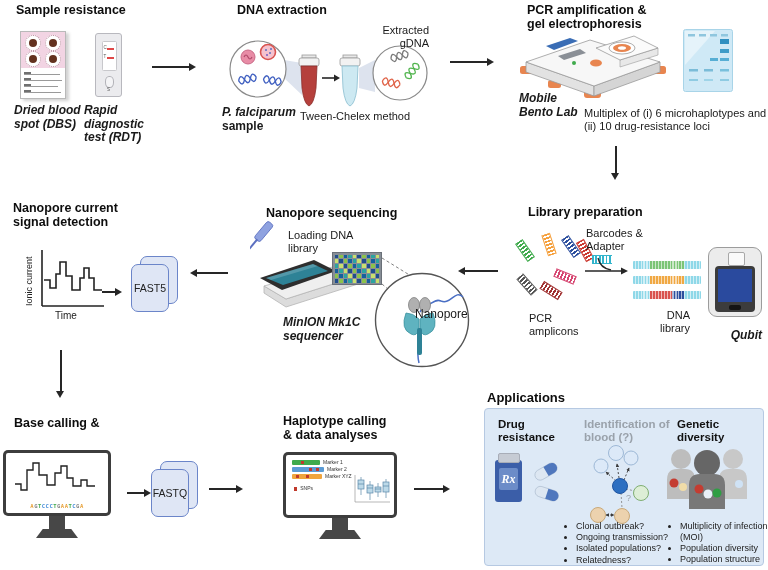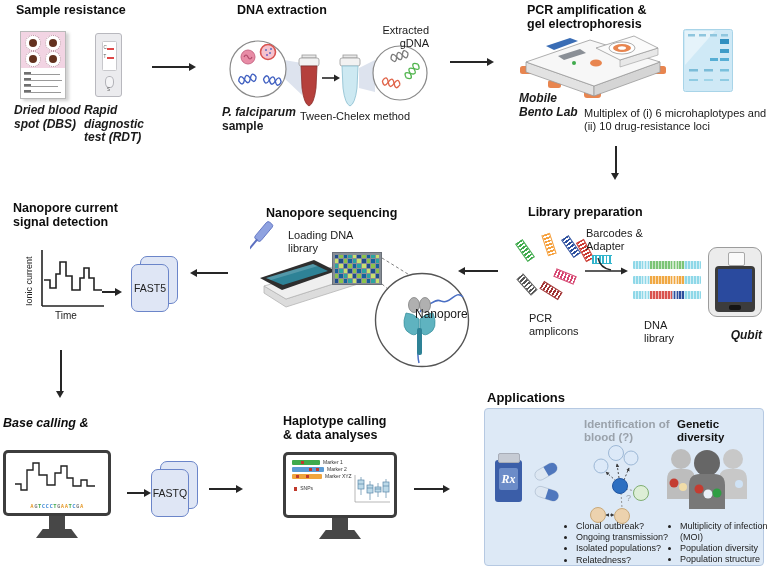--- a/index.html
+++ b/index.html
@@ -271,21 +271,21 @@
     </div>
     <div class="libbar">
       <div class="seg" style="width:17px; background:#8fd8e8;"></div>
         <div class="seg" style="width:22px; background:#d9534f;"></div>
         <div class="seg" style="width:12px; background:#2c4f9e;"></div>
         <div class="seg" style="width:17px; background:#8fd8e8;"></div>
     </div>
   </div>
 
   <div class="abs label" style="left:529px; top:312px; width:64px;">PCR amplicons</div>
-  <div class="abs label" style="left:644px; top:319px; width:46px;">DNA library</div>
+  <div class="abs label" style="left:644px; top:309px; width:46px;text-align:right;">DNA library</div>
 
   <div class="abs qubit" style="left:708px; top:247px;">
     <div class="qubit-btn"></div>
     <div class="qubit-bezel">
       <div class="qubit-screen"></div>
       <div class="qubit-home"></div>
     </div>
   </div>
   <div class="abs label-bi center" style="left:708px; top:329px; width:54px;">Qubit</div>
 
@@ -382,20 +382,21 @@
     <path d="M90,26 C82,18 78,34 68,30 C61,27 58,35 50,36 L47,41" fill="none" stroke="#4a6fc4" stroke-width="1.5"></path>
     <path d="M46.5,64 C46.5,74 43,80 46,92" fill="none" stroke="#4a6fc4" stroke-width="1.5"></path>
     <ellipse cx="41" cy="34" rx="5.5" ry="7.5" fill="#b0b0b0" stroke="#808080" stroke-width="0.8"></ellipse>
     <ellipse cx="52" cy="34" rx="5.5" ry="7.5" fill="#b0b0b0" stroke="#808080" stroke-width="0.8"></ellipse>
     <path d="M33,42 Q27,58 38,63 Q44,66 46,58 L46,48 Q40,42 33,42 Z" fill="#5fb3c0" stroke="#3d93a0" stroke-width="0.8"></path>
     <path d="M60,42 Q66,58 55,63 Q49,66 47,58 L47,48 Q53,42 60,42 Z" fill="#5fb3c0" stroke="#3d93a0" stroke-width="0.8"></path>
     <rect x="44" y="57" width="5" height="27" rx="2" fill="#2e8296"></rect>
   </svg>
   <div class="abs" style="left:415px; top:307px; font-size:12px;">Nanopore</div>
 
+  <div class="abs label-bi" style="left:283px; top:316px; width:95px;">MinION Mk1C sequencer</div>
 
   <div class="arr-l" style="left:196px; top:272px; width:32px;"></div>
 
   <div class="abs title" style="left:13px; top:201px;">
     <span>Nanopore current</span><br>
     <span>signal detection</span>
   </div>
 
   <svg class="abs" style="left:8px; top:246px;" width="104" height="78" viewBox="0 0 104 78">
     <text transform="translate(24,60) rotate(-90)" font-size="9" fill="#222">Ionic current</text>
@@ -407,21 +408,21 @@
 
   <div class="arr-r" style="left:102px; top:291px; width:14px;"></div>
 
   <div class="abs file-icon" style="left:124px; top:256px; width:48px; height:58px;margin-left:7px;">
     <div class="back"></div>
     <div class="front">FAST5</div>
   </div>
 
   <div class="arr-d" style="left:60px; top:350px; height:42px;"></div>
 
-  <div class="abs title" style="left:3px; top:416px;font-style:italic;">
+  <div class="abs title" style="left:14px; top:416px;">
     <span>Base calling &amp;</span><br>
   </div>
 
   <div class="monitor" style="left:3px; top:450px; width:108px; height:66px;">
     <div class="screen">
       <svg width="100" height="38" viewBox="0 0 100 38" style="position:absolute; left:1px; top:5px;">
         <polyline points="8,26 14,26 14,32 20,32 20,12 26,12 26,5 32,5 32,17 40,17 40,27 48,27 48,15 54,15 54,8 60,8 60,20 66,20 66,28 74,28 74,22 80,22 80,28 88,28" fill="none" stroke="#222" stroke-width="1.4"></polyline>
       </svg>
       <div class="seqline"><span style="color: rgb(232, 163, 61);">A</span><span style="color: rgb(138, 138, 138);">G</span><span style="color: rgb(63, 170, 76);">T</span><span style="color: rgb(74, 144, 217);">C</span><span style="color: rgb(74, 144, 217);">C</span><span style="color: rgb(74, 144, 217);">C</span><span style="color: rgb(63, 170, 76);">T</span><span style="color: rgb(138, 138, 138);">G</span><span style="color: rgb(232, 163, 61);">A</span><span style="color: rgb(232, 163, 61);">A</span><span style="color: rgb(63, 170, 76);">T</span><span style="color: rgb(74, 144, 217);">C</span><span style="color: rgb(138, 138, 138);">G</span><span style="color: rgb(232, 163, 61);">A</span></div>
     </div>
@@ -489,20 +490,21 @@
     </div>
   </div>
   <div class="neck" style="left:332px; top:518px; width:16px; height:12px;"></div>
   <div class="mbase" style="left:319px; top:530px; width:42px; height:9px;"></div>
 
   <div class="arr-r" style="left:414px; top:488px; width:30px;"></div>
 
   <div class="abs title" style="left:487px; top:391px; font-size:13px;">Applications</div>
 
   <div class="abs app-panel" style="left:484px; top:408px;">
+    <div class="abs app-head" style="left:13px; top:9px; width:70px;">Drug resistance</div>
     <div class="abs app-head gray" style="left:99px; top:9px; width:86px;">Identification of blood (?)</div>
     <div class="abs app-head" style="left:192px; top:9px; width:66px;">Genetic diversity</div>
 
     <div class="bottle" style="left:10px; top:44px;">
       <div class="body"></div>
       <div class="cap"></div>
       <div class="rxlab">Rx</div>
     </div>
     <svg class="abs" style="left:38px; top:42px;" width="52" height="54" viewBox="0 0 52 54">
       <g transform="translate(10,22) rotate(-30)">

